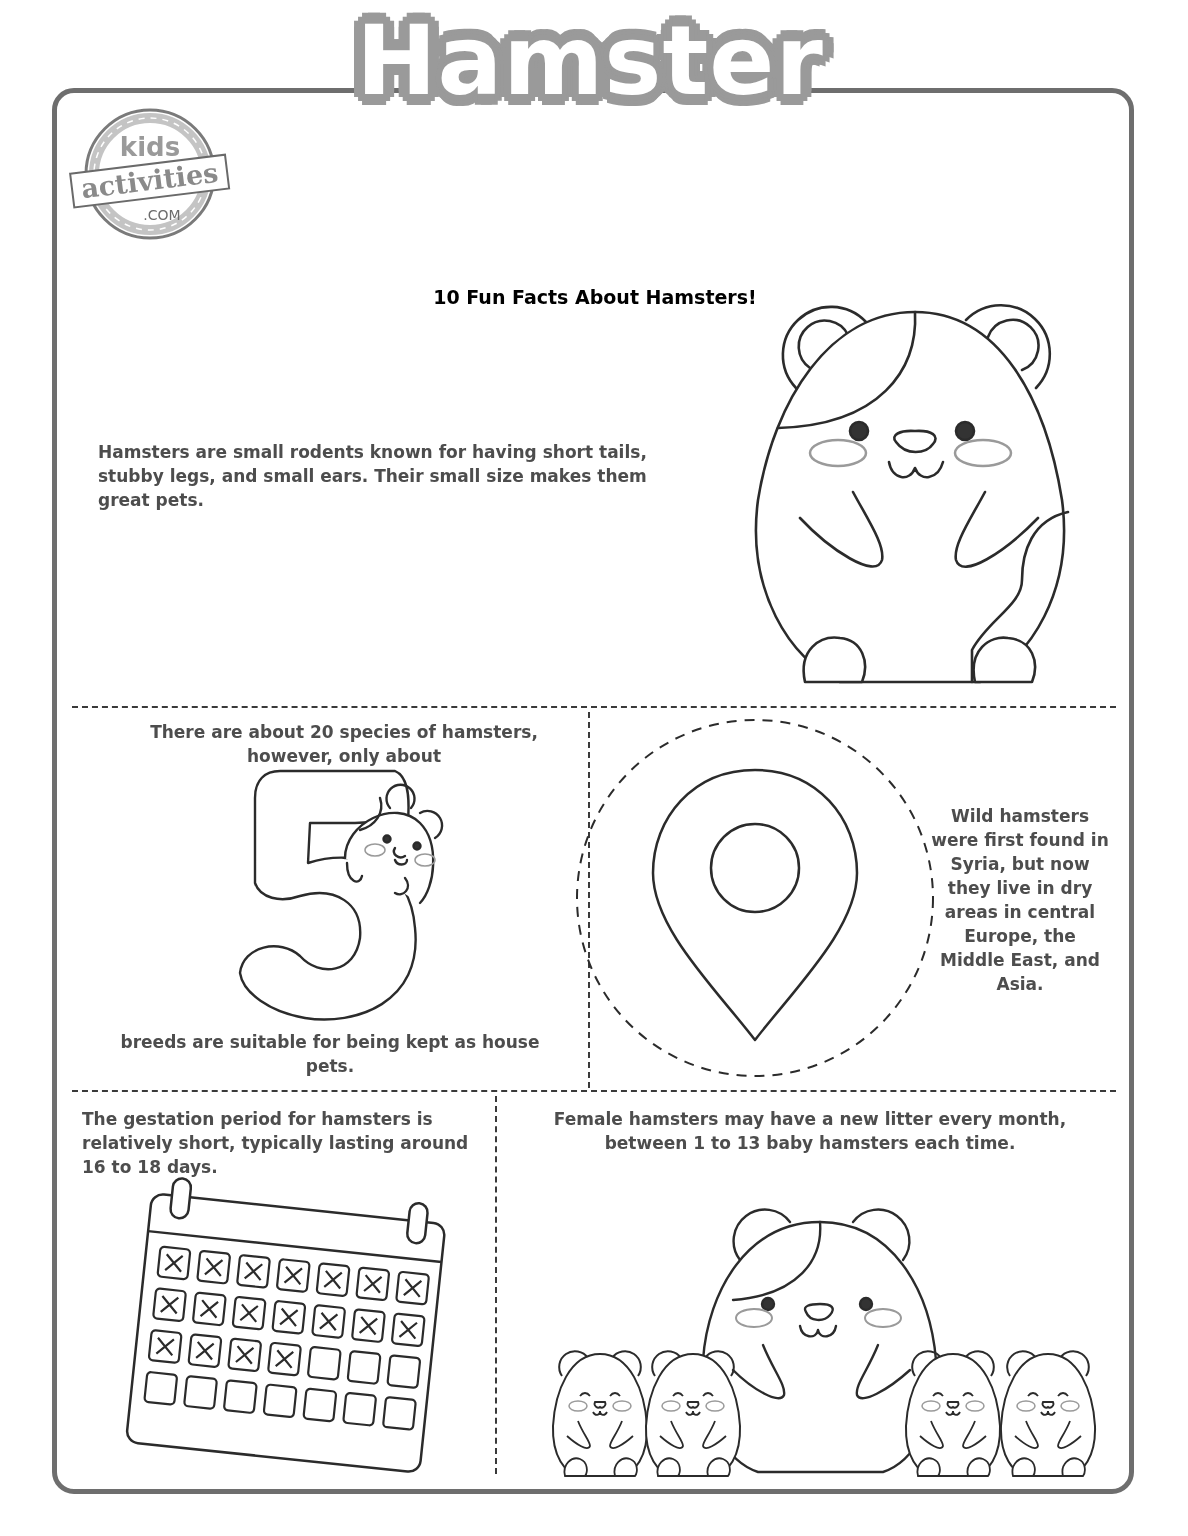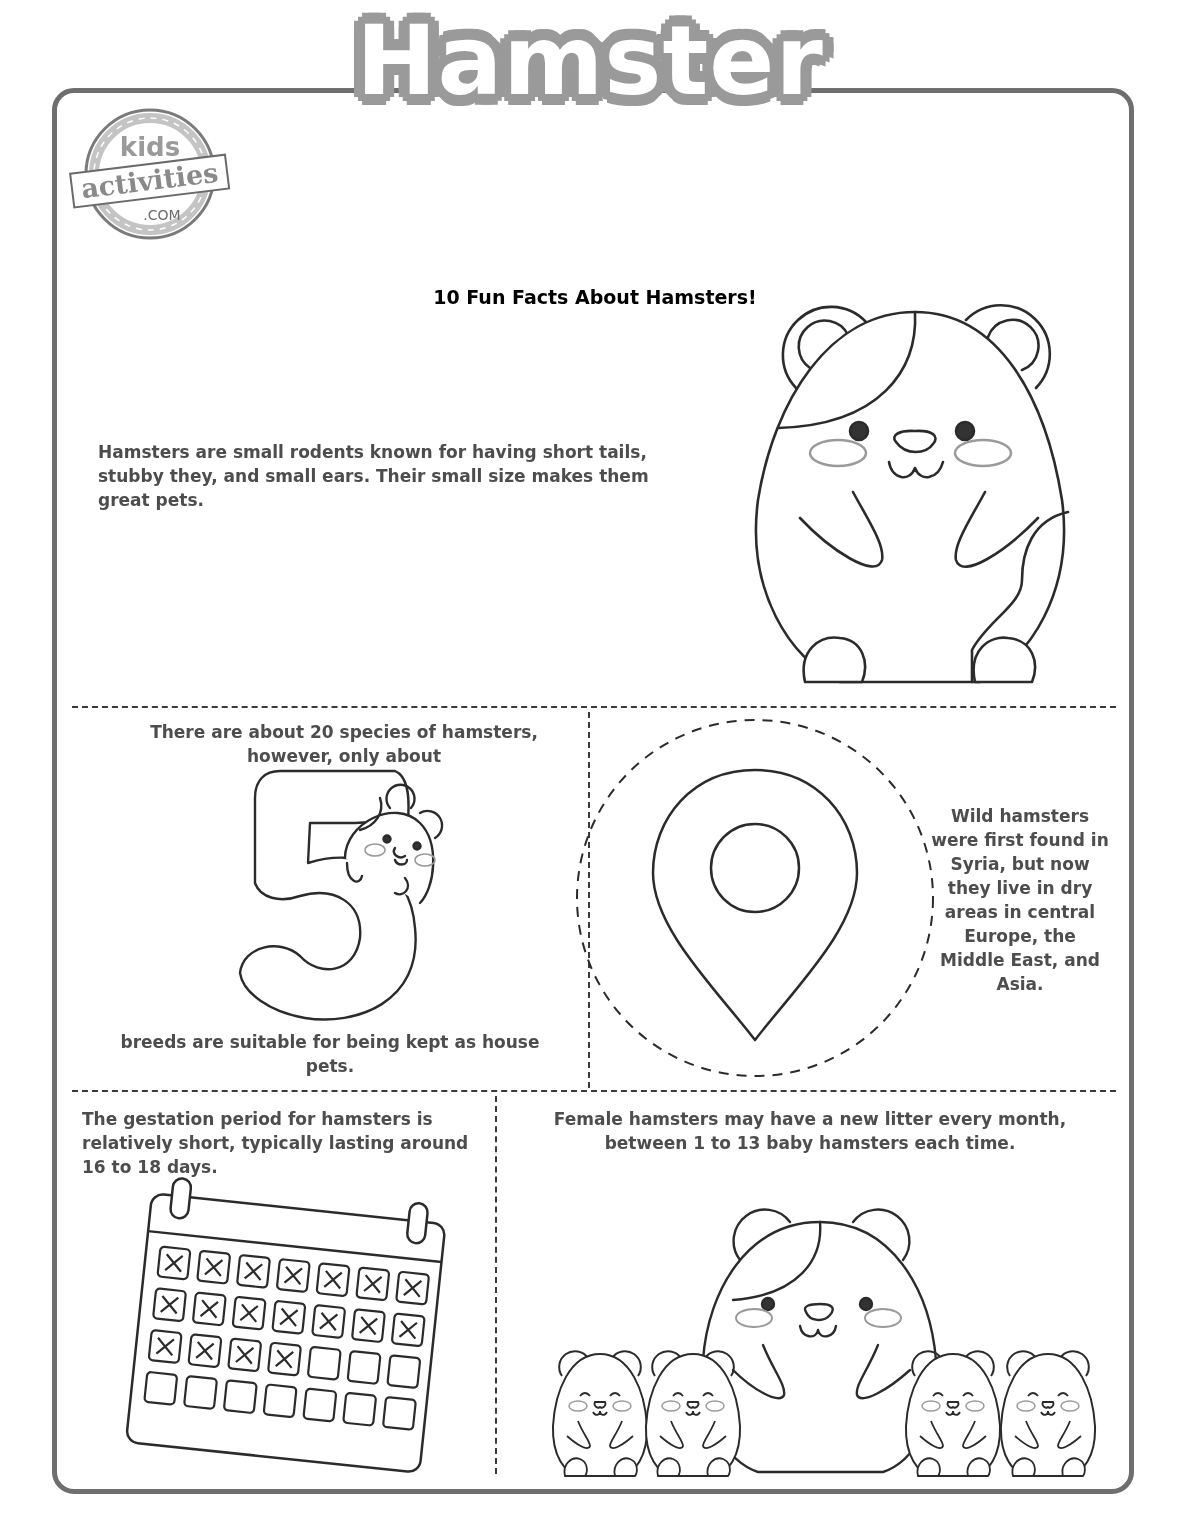--- a/index.html
+++ b/index.html
@@ -46,21 +46,21 @@
   </g>
   <text x="92" y="116" text-anchor="middle" font-family="DejaVu Sans, sans-serif" font-size="14" fill="#6a6a6a">.COM</text>
 </svg>
 
 <div class="title-wrap">
   <div class="title-line title-l1">Hamster</div>
 </div>
 
 <div class="subtitle">10 Fun Facts About Hamsters!</div>
 
-<div class="fact f1">Hamsters are small rodents known for having short tails, stubby they, and small ears. Their small size makes them great pets.</div>
+<div class="fact f1">Hamsters are small rodents known for having short tails, stubby legs, and small ears. Their small size makes them great pets.</div>
 
 <svg class="art" style="left:750px;top:290px;width:320px;height:400px;" viewBox="0 0 320 400">
   <g fill="none" stroke="#2b2b2b" stroke-width="2.6" stroke-linecap="round" stroke-linejoin="round">
 
     <path d="M46,98 A42,42 0 1 1 116,32"></path>
     <path d="M60,78 A26,26 0 1 1 98,45"></path>
     <path d="M216,30 A42,42 0 1 1 286,98"></path>
     <path d="M238,47 A26,26 0 1 1 272,80"></path>
 
     <path d="M165,22 C80,22 24,110 8,210 C-4,300 40,370 90,392 L230,392 C280,370 324,300 312,210 C296,110 250,22 165,22 Z" fill="#fff"></path>

